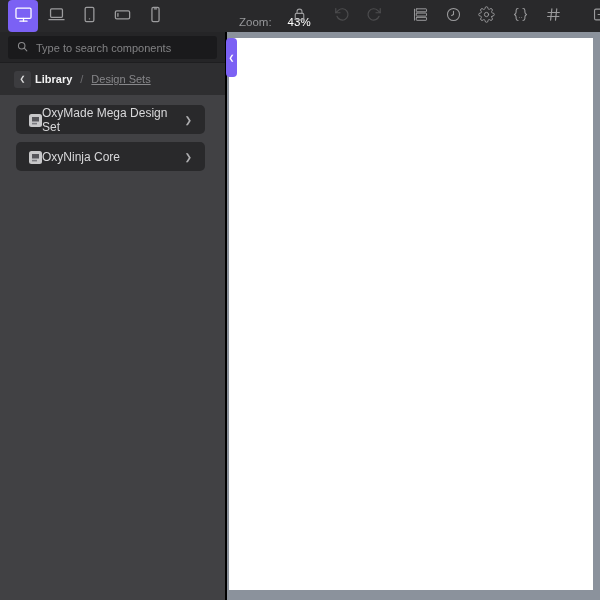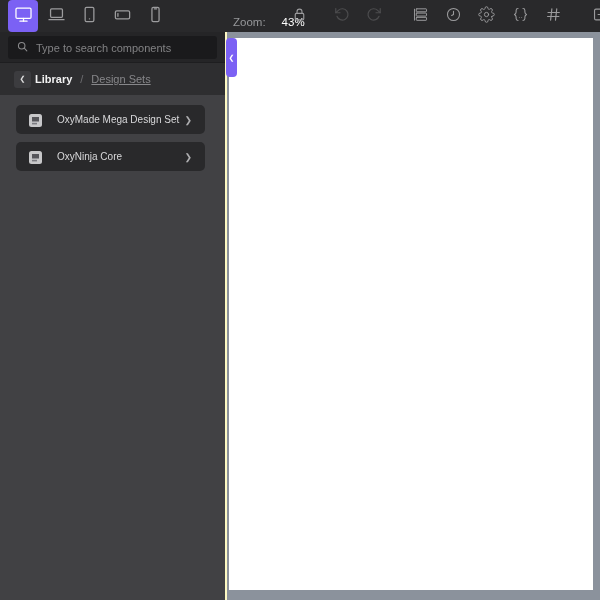--- a/index.html
+++ b/index.html
@@ -12,27 +12,27 @@
   .device-tabs { position:absolute; left:8px; top:0; height:32px; display:flex; gap:3px; }
   .dev-btn { width:30px; height:32px; display:flex; align-items:center; justify-content:center;
              background:transparent; border:none; color:#9c9c9e; cursor:pointer; border-radius:4px; }
   .dev-btn.active { background:#7b61f4; color:#ffffff; }
   .dev-btn svg { width:19px; height:19px; }
 
   .tb-item { position:absolute; top:0; height:32px; display:flex; align-items:center;
              justify-content:center; background:transparent; border:none; color:#9b9b9d; cursor:pointer; }
   .tb-item svg { width:17px; height:17px; }
   .tb-item.disabled { color:#4c4c4e; cursor:default; }
-  .zoom-wrap { position:absolute; left:233px; top:0; height:44px; display:flex;
+  .zoom-wrap { position:absolute; left:239px; top:0; height:44px; display:flex;
                align-items:center; font-size:11.5px; color:#97989b; }
   .zoom-wrap .zoom-val { color:#ffffff; margin-left:16px; }
 
   
   .sidebar { position:absolute; left:0; top:32px; width:227px; bottom:0;
-             background:#414144; border-right:2px solid #fef9c3; }
+             background:#414144; border-right:2px solid #000000; }
   .search-row { height:31px; background:#252527; padding:4px 8px; border-bottom:1px solid #1e1e20; }
   .search-box { height:23px; background:#1a1a1c; border-radius:3px; display:flex;
                 align-items:center; padding:0 8px; }
   .search-box svg { width:13px; height:13px; color:#8a8a8c; flex:none; }
   .search-box input { flex:1; margin-left:7px; background:transparent; border:none; outline:none;
                       font-family:"Liberation Sans", sans-serif; font-size:11px; color:#dddddd; }
   .search-box input::placeholder { color:#828284; }
 
   .breadcrumb-row { height:32px; background:#2e2e30; display:flex; align-items:center;
                     padding-left:14px; }
@@ -40,21 +40,21 @@
               color:#e0e0e0; font-size:7px; display:flex; align-items:center; justify-content:center;
               cursor:pointer; }
   .bc-root { margin-left:4px; font-size:11px; font-weight:700; color:#f2f2f2; cursor:pointer; }
   .bc-sep  { margin:0 8px; font-size:11px; color:#6f6f72; }
   .bc-cur  { font-size:11px; color:#87878a;text-decoration:underline; }
 
   .set-list { padding-top:10px; }
   .set-item { margin:0 20px 8px 16px; height:29px; background:#29292b; border-radius:5px;
               display:flex; align-items:center; padding:0 13px; cursor:pointer; }
   .set-thumb { width:13px; height:13px; flex:none; }
-  .set-label { margin-left:15px; font-size:10px; color:#d8d8da; }
+  .set-label { font-size:12px; color:#d8d8da; }
   .set-chevron { margin-left:auto; font-size:9px; color:#aeaeb0; }
 
   
   .canvas-area { position:absolute; left:227px; top:32px; right:0; bottom:0; background:#8b929c; }
   .white-canvas { position:absolute; left:2px; top:6px; right:7px; bottom:10px; background:#ffffff; }
   .collapse-handle { position:absolute; left:-1px; top:6px; width:11px; height:39px;
                      background:#7b61f4; border:none; border-radius:4px; color:#ffffff;
                      font-size:7px; display:flex; align-items:center; justify-content:center;
                      cursor:pointer; z-index:6; }
 </style>

